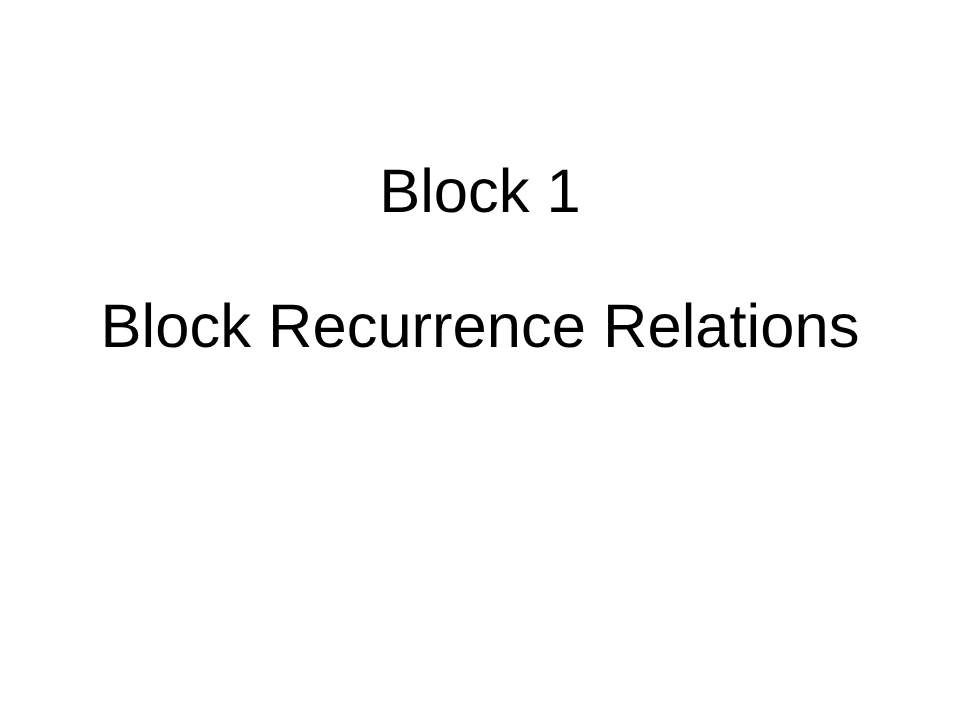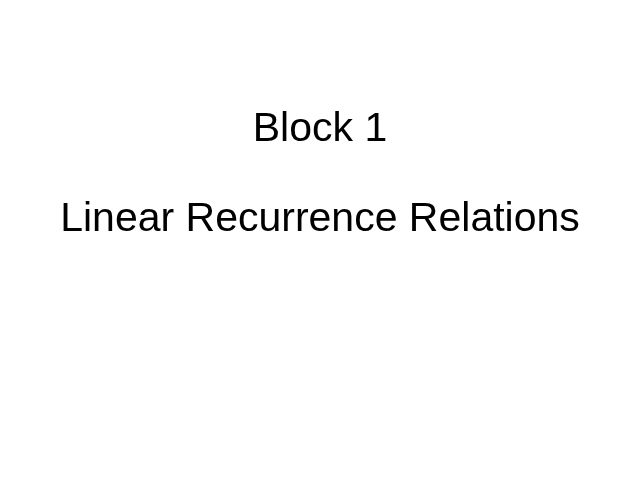--- a/index.html
+++ b/index.html
@@ -49,18 +49,18 @@
 <body>
 
 <div class="slide">
 
   <div class="text-block">
 
     <span class="slide-line line-title">Block 1</span>
 
     <span class="slide-line spacer"> </span>
 
-    <span class="slide-line">Linear Recurrence Relations</span>
+    <span class="slide-line">Block Recurrence Relations</span>
 
 
   </div>
 
 </div>
 
 </body></html>

